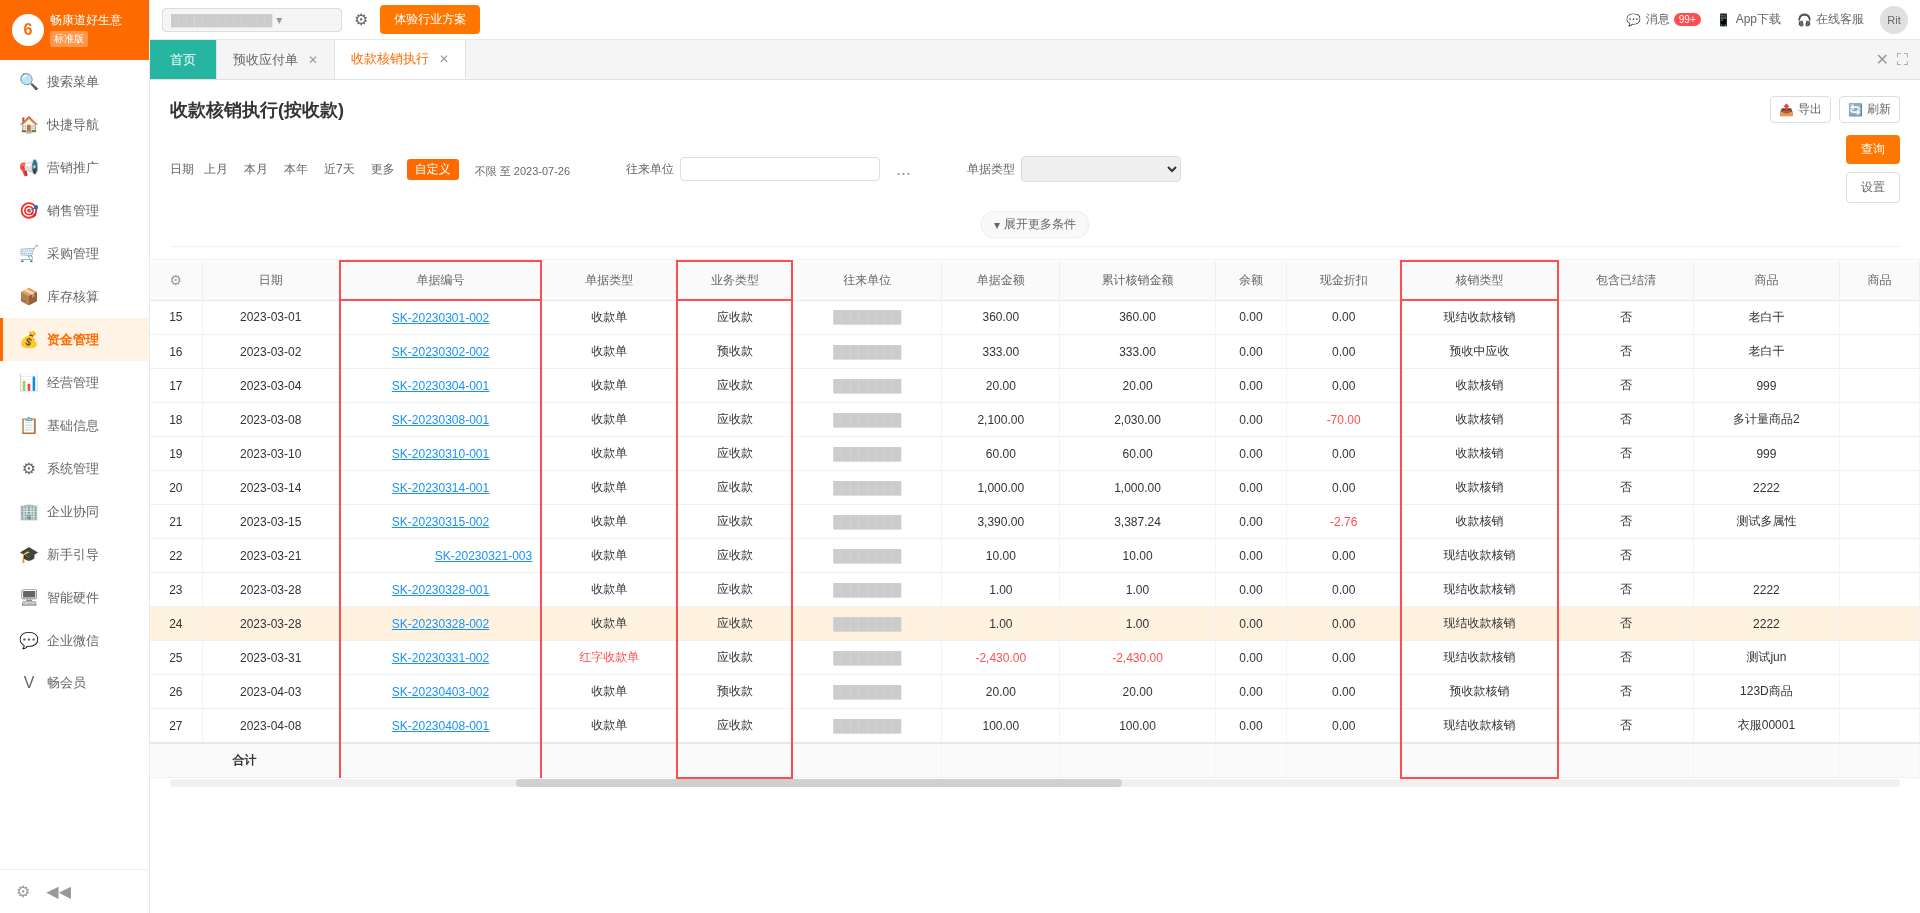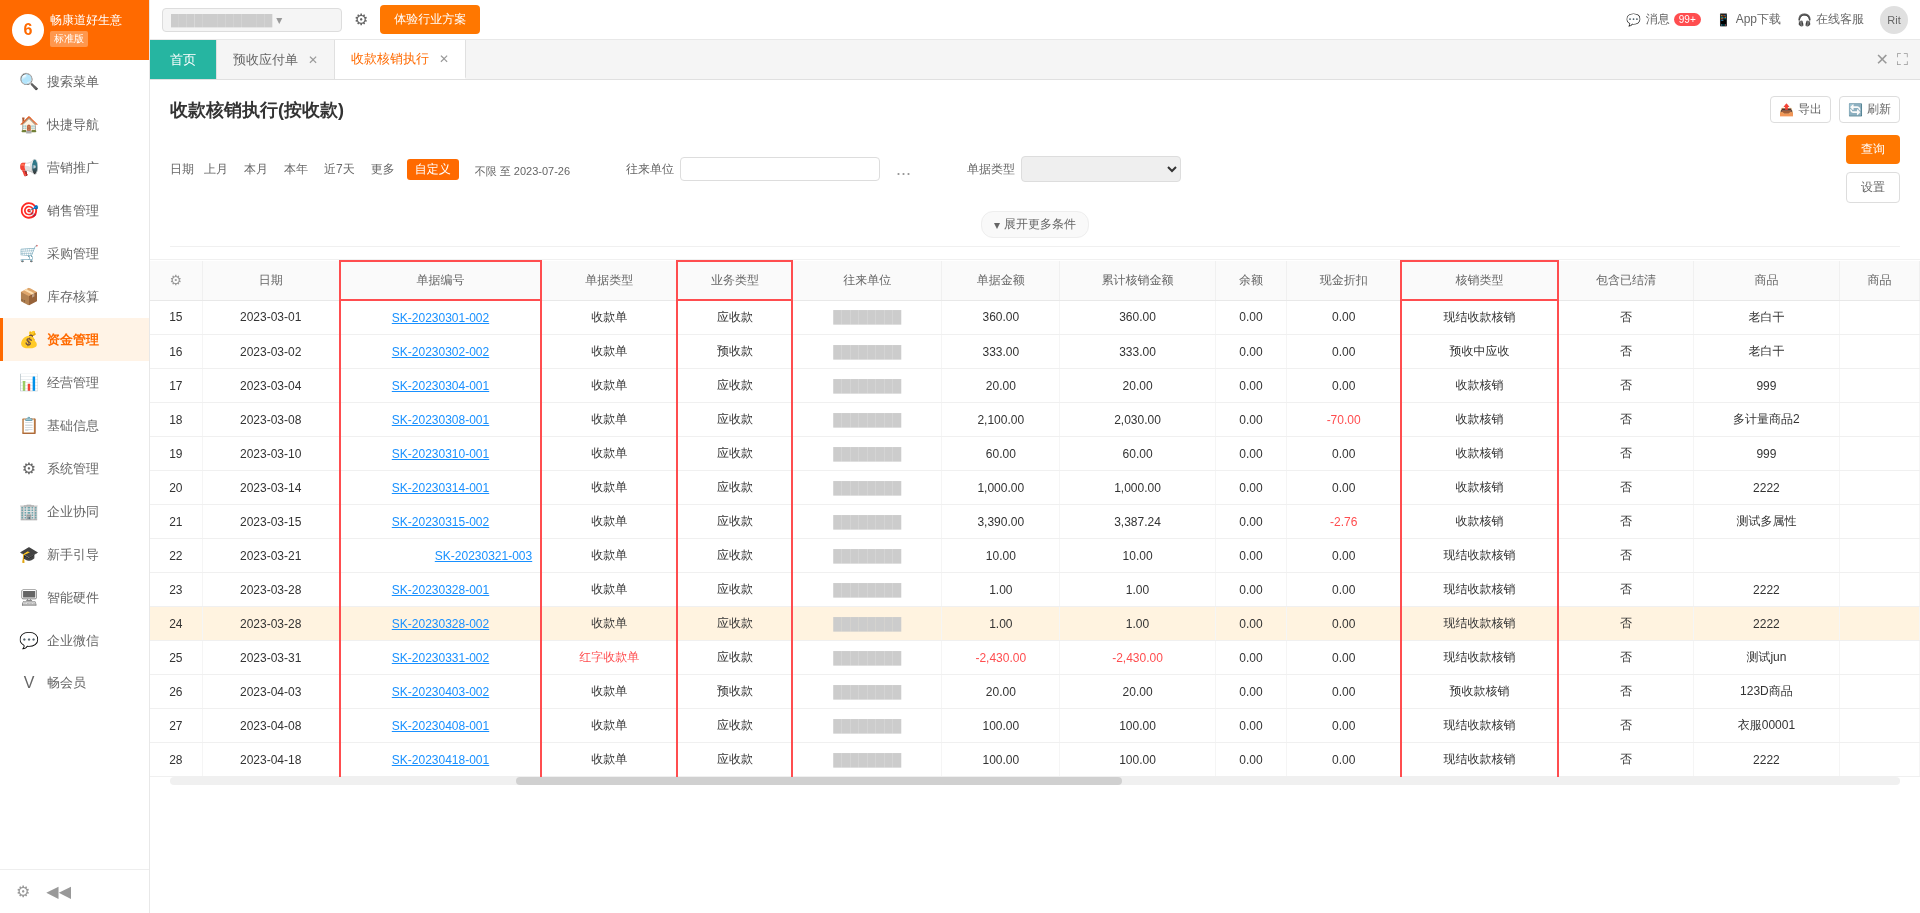--- a/index.html
+++ b/index.html
@@ -506,35 +506,34 @@
     <td class="">100.00</td>
     <td class="">100.00</td>
     <td>0.00</td>
     <td class="">0.00</td>
     <td style="border-left:2px solid #ff4d4f; border-right:2px solid #ff4d4f;">现结收款核销</td>
     <td>否</td>
     <td>衣服00001</td>
     <td style="width:80px;"></td>
   </tr>
               <tr>
-    <td>28</td>
-    <td>2023-04-18</td>
-    <td class="link-cell red-border-col" style="border-left:2px solid #ff4d4f; border-right:2px solid #ff4d4f;">SK-20230418-001</td>
-    <td style="">收款单</td>
-    <td style="border-left:2px solid #ff4d4f; border-right:2px solid #ff4d4f;">应收款</td>
-    <td style="color:#ccc;">████████</td>
-    <td class="">100.00</td>
-    <td class="">100.00</td>
-    <td>0.00</td>
-    <td class="">0.00</td>
-    <td style="border-left:2px solid #ff4d4f; border-right:2px solid #ff4d4f;">现结收款核销</td>
-    <td>否</td>
-    <td>2222</td>
-    <td style="width:80px;"></td>
-  </tr>
+  <td class="footer-row" colspan="2">合计</td>
+  <td class="footer-row red-border-col" style="border-left:2px solid #ff4d4f; border-right:2px solid #ff4d4f;"></td>
+  <td class="footer-row"></td>
+  <td class="footer-row" style="border-left:2px solid #ff4d4f; border-right:2px solid #ff4d4f; border-bottom:2px solid #ff4d4f;"></td>
+  <td class="footer-row"></td>
+  <td class="footer-row"></td>
+  <td class="footer-row"></td>
+  <td class="footer-row"></td>
+  <td class="footer-row"></td>
+  <td class="footer-row" style="border-left:2px solid #ff4d4f; border-right:2px solid #ff4d4f; border-bottom:2px solid #ff4d4f;"></td>
+  <td class="footer-row"></td>
+  <td class="footer-row"></td>
+  <td class="footer-row"></td>
+</tr>
             </tbody>
         </table>
         <div class="h-scrollbar">
           <div class="h-scrollbar-thumb"></div>
         </div>
       </div>
     </div>
   </div>
 </div>
 

